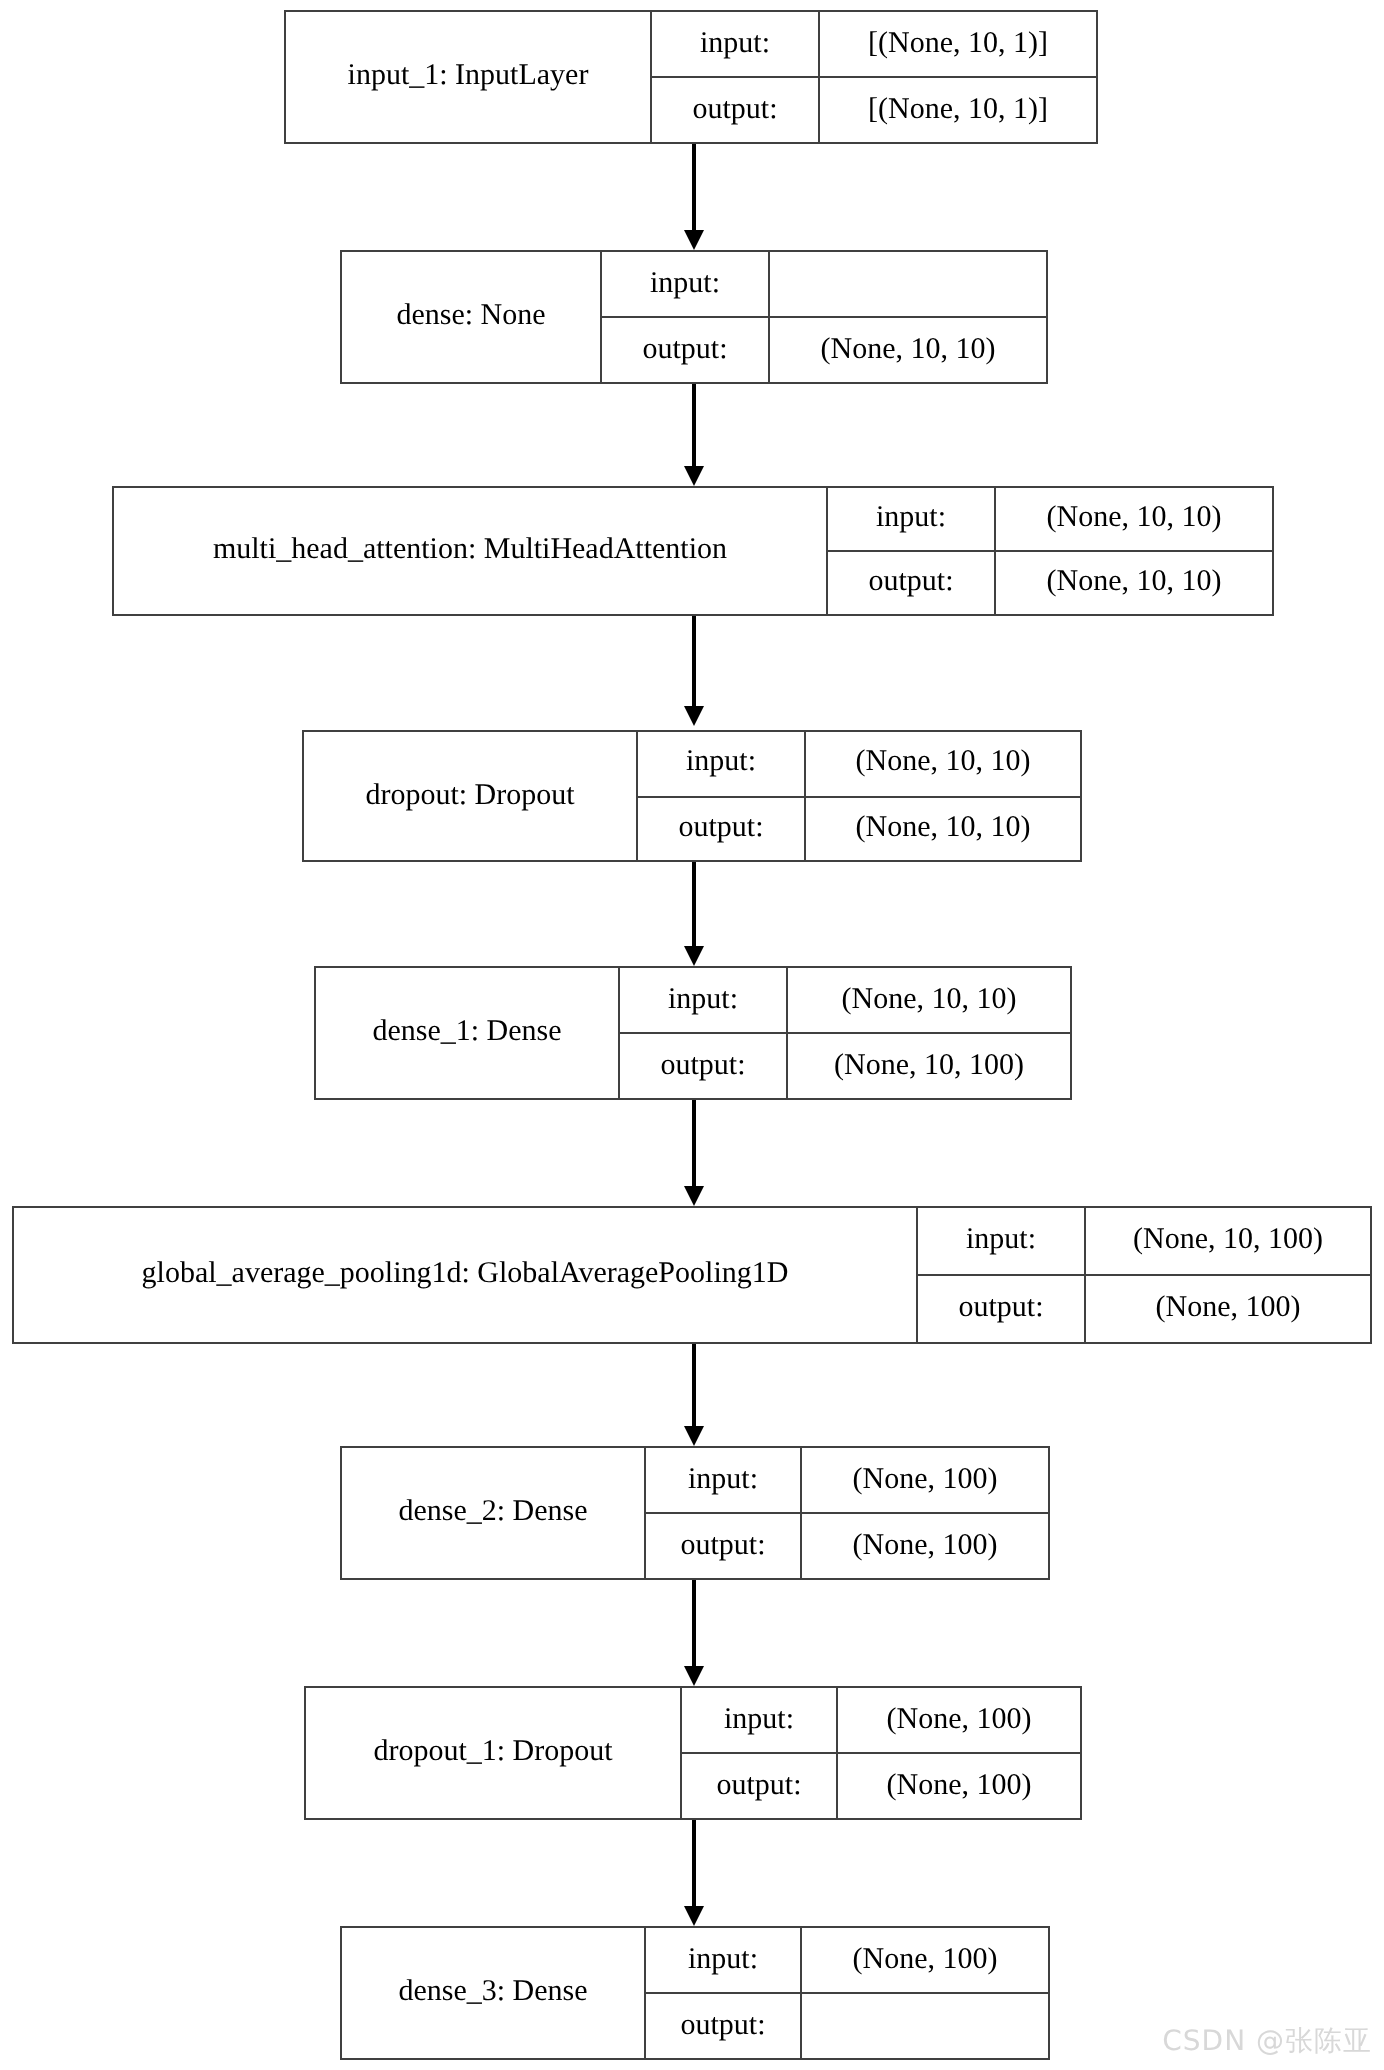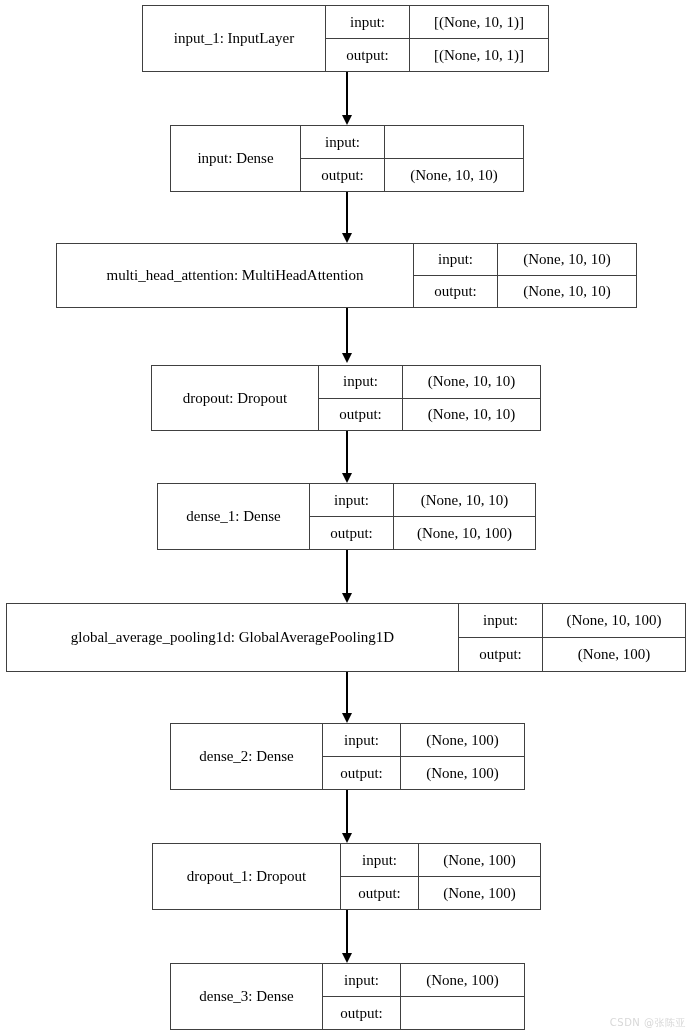--- a/index.html
+++ b/index.html
@@ -93,21 +93,21 @@
     border-right: 5px solid transparent;
     border-top: 10px solid #000000;
   }
 
   
   #watermark {
     position: absolute;
     right: 6px;
     bottom: 5px;
     font-family: "DejaVu Sans", "Liberation Sans", sans-serif;
-    font-size: 10px;
+    font-size: 14px;
     color: #d8d8d8;
     white-space: nowrap;
     letter-spacing: 0.5px;
   }
 </style>
 </head>
 <body>
 
 <div id="canvas">
 
@@ -124,21 +124,21 @@
       </div>
     </div>
   </div>
 
   <div class="edge" style="left:346px; top:72px; height:53px; width:1.5px;">
     <div class="edge-line" style="height:44px;"></div>
     <div class="edge-head" style="top:43px;"></div>
   </div>
 
   <div class="node" style="left:170px; top:125px; width:354px; height:67px;">
-    <div class="node-name" style="width:130px;">input: Dense</div>
+    <div class="node-name" style="width:130px;">dense: None</div>
     <div class="node-io">
       <div class="io-row top">
         <div class="io-label" style="width:84px;">input:</div>
       </div>
       <div class="io-row">
         <div class="io-label" style="width:84px;">output:</div>
         <div class="io-shape">(None, 10, 10)</div>
       </div>
     </div>
   </div>

